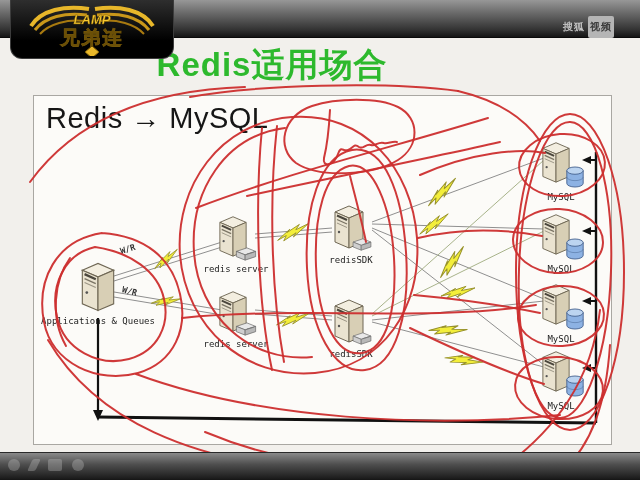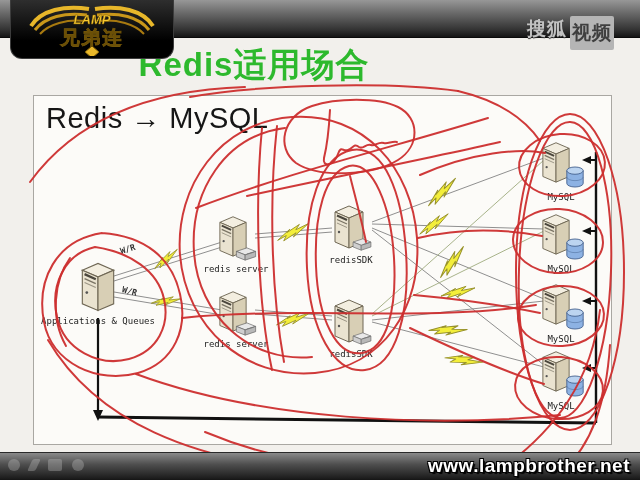--- a/index.html
+++ b/index.html
@@ -11,38 +11,38 @@
            background:linear-gradient(#979797,#6a6a6a 35%,#333 80%,#151515);
            border-bottom:1px solid #0a0a0a;}
   .bottom-bar{position:absolute;left:0;top:452px;width:640px;height:28px;z-index:10;
            background:linear-gradient(#8a8a8a,#4f4f4f 40%,#1d1d1d 90%,#101010);
            border-top:1px solid #2a2a2a;}
   .logo-badge{position:absolute;left:10px;top:0;width:162px;height:58px;z-index:12;
            background:linear-gradient(#2e2e2e,#000 70%);
            border-radius:0 0 12px 12px;border:1px solid #3c3c3c;border-top:none;
            display:flex;align-items:center;justify-content:center;}
   .watermark{position:absolute;right:26px;top:16px;z-index:12;font-weight:bold;
-           font-size:19px;letter-spacing:1px;display:flex;gap:3px;}
+           font-size:10px;letter-spacing:1px;display:flex;gap:3px;align-items:center;}
   .watermark .wm-site{color:#c2c2c2;text-shadow:0 1px 1px #333;}
   .watermark .wm-kind{color:#3f3f3f;background:#b5b5b5;border-radius:2px;padding:4px 2px;}
   .footer-url{position:absolute;right:10px;top:455px;z-index:13;
            font-size:19px;font-weight:bold;color:#fff;letter-spacing:0.5px;
            text-shadow:-1px -1px 0 #000,1px -1px 0 #000,-1px 1px 0 #000,2px 2px 1px #000;}
   .player-controls{position:absolute;left:8px;top:459px;z-index:13;display:flex;
            gap:10px;opacity:.3;}
   .pc-icon{width:14px;height:12px;background:#cfcfcf;border-radius:2px;}
   .pc-icon.round{border-radius:50%;width:12px;}
   .pc-icon.slash{transform:skewX(-25deg);width:8px;}
 
   
   .slide{position:absolute;left:0;top:37px;width:640px;height:415px;z-index:1;
          background:#f2f0ec;}
   .slide-title{position:absolute;left:0;top:6px;width:508px;text-align:center;
          font-size:33px;font-weight:bold;letter-spacing:1px;
-         color:var(--title-green,#2db92d);}
+         color:var(--title-green,#2db92d);padding-left:18px;}
   .panel{position:absolute;left:33px;top:58px;width:579px;height:350px;
          background:#fcfbf8;border:1px solid #a9a7a2;box-sizing:border-box;}
   .heading{position:absolute;left:12px;top:6px;font-size:29px;color:#161616;
          letter-spacing:0.5px;}
 
   .conn{position:absolute;left:0;top:0;width:579px;height:350px;z-index:1;}
   .node{position:absolute;width:120px;display:flex;flex-direction:column;
         align-items:center;z-index:2;}
   .node svg{display:block;}
   .nlabel{font-family:"DejaVu Sans Mono",monospace;font-size:9px;color:#222;
@@ -270,15 +270,14 @@
     <path class="red" d="M562,472 C592,444 606,404 610,345"></path>
   </svg>
 
   <div class="bottom-bar"></div>
   <div class="player-controls">
     <div class="pc-icon round"></div>
     <div class="pc-icon slash"></div>
     <div class="pc-icon"></div>
     <div class="pc-icon round"></div>
   </div>
-  <div class="footer-url">www.lampbrother.net</div>
 
 </div>
 
 </body></html>

